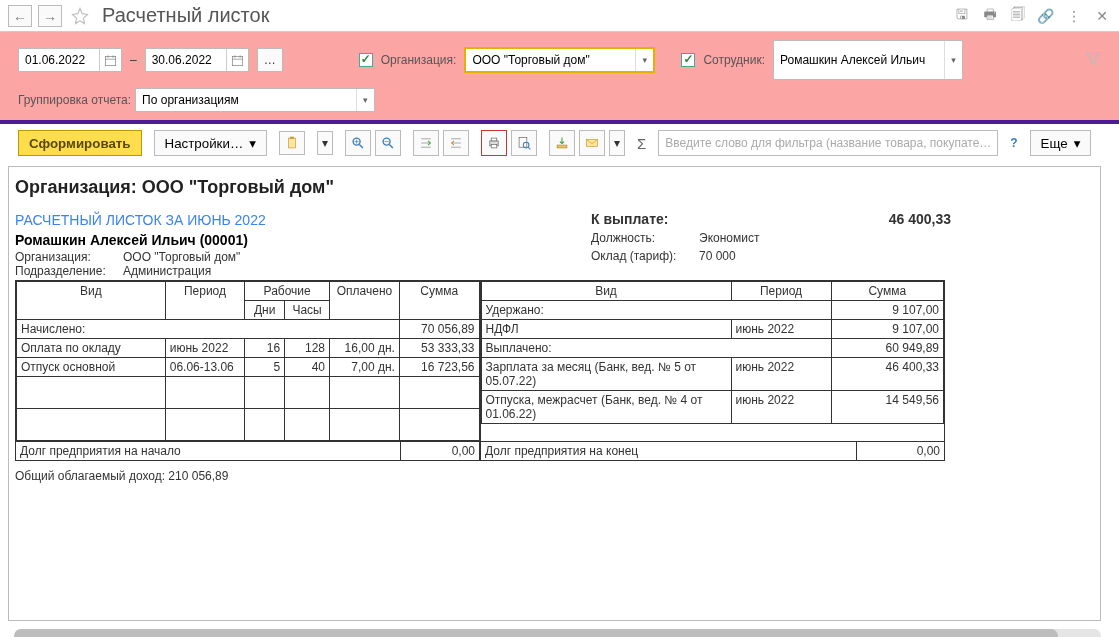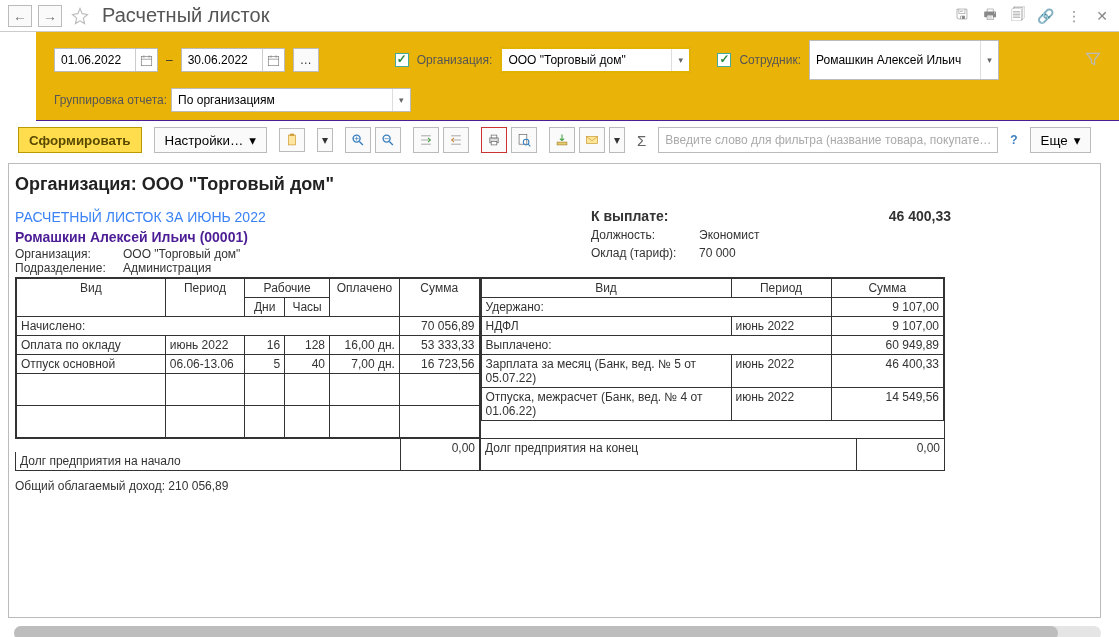--- a/index.html
+++ b/index.html
@@ -37,24 +37,23 @@
     margin-left: 4px;
   }
   .titlebar .spacer { flex:1; }
   .title-actions { display:flex; gap:10px; align-items:center; }
   .title-actions .icon, .title-actions .icon-btn {
     width:18px; height:18px;
     display:flex; align-items:center; justify-content:center;
     color:#888; cursor:pointer; font-size:14px;
   }
   .filterbar {
-    background: #eab308;
-    border-bottom:1px solid #4c1d95;
+    background: #fca5a5;
+    border-bottom:4px solid #4c1d95;
     padding: 8px 18px 8px 18px;
-    margin-left: 36px;
   }
   .filter-row { display:flex; align-items:center; gap:8px; margin-bottom:8px; }
   .date-field {
     display:flex; align-items:center;
     border:1px solid #bbb; background:#fff; height:24px;
   }
   .date-field input { border:none; outline:none; width:80px; padding:0 6px; font-size:12px; height:100%; }
   .date-field .cal-btn { width:22px; height:100%; display:flex; align-items:center; justify-content:center; border-left:1px solid #ccc; cursor:pointer; }
   .small-btn {
     border:1px solid #bbb; background:#fafafa;
@@ -108,21 +107,21 @@
   .content {
     margin: 4px 18px 8px 8px;
     border:1px solid #bbb;
     height: 455px;
     overflow:auto;
     padding:6px 6px 6px 6px;
     position:relative;
   }
   .h-org { font-size:18px; font-weight:bold; color:#222; margin: 4px 0 14px 0; }
   .h-period { font-size:14px; color:#3b82f6; margin:0 0 4px 0; font-weight:normal; }
-  .h-emp { font-size:14px; font-weight:bold; color:#4c1d95; margin:0 0 2px 0; }
+  .h-emp { font-size:14px; font-weight:bold; color:#000000; margin:0 0 2px 0; }
   .meta-rows { margin-bottom:2px; }
   .meta-row { display:flex; gap:8px; }
   .meta-row .ml { width:100px; color:#333; }
   .right-meta { position:absolute; left: 582px; top: 44px; }
   .right-meta .pay-lbl { font-weight:bold; font-size:14px; }
   .right-meta .pay-val { font-weight:bold; font-size:14px; position:absolute; left:320px; top:0; white-space:nowrap; text-align:right; width:100px; }
   .right-meta .m { display:flex; gap:8px; margin-top:4px;}
   .right-meta .m .ml { width:100px; }
   .slip-outer { display:flex; border:1px solid #333; margin-top:2px; width:930px; }
   .slip-half { flex:1; }
@@ -439,21 +438,21 @@
           <td>Отпуска, межрасчет (Банк, вед. № 4 от 01.06.22)</td>
           <td class="ctr">июнь 2022</td>
           <td class="num">14 549,56</td>
         </tr>
       </tbody>
         </table>
     </div>
   </div>
 
   <div class="debt-row">
-    <div style="flex:0 0 385px; border-right:none;margin-top:13px;"><span>Долг предприятия на начало</span></div>
+    <div style="flex:0 0 385px; border-right:none;"><span>Долг предприятия на начало</span></div>
     <div style="flex:0 0 80px; text-align:right; border-left:1px solid #333;"><span>0,00</span></div>
     <div style="flex:0 0 376px; border-right:none;"><span>Долг предприятия на конец</span></div>
     <div style="flex:0 0 89px; text-align:right; border-left:1px solid #333;"><span>0,00</span></div>
   </div>
 
   <div class="taxable">Общий облагаемый доход: 210 056,89</div>
 
 </div>
 
 <div style="position:relative; height:20px; margin:0 18px 6px 14px;">

